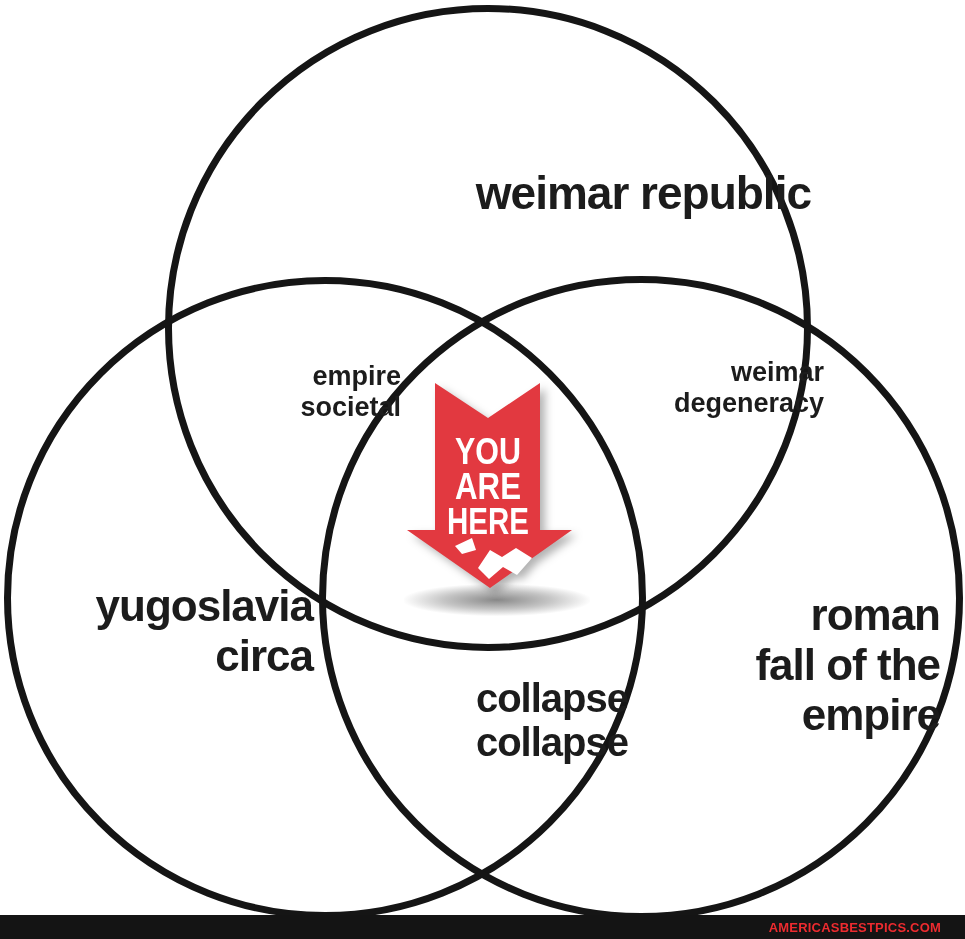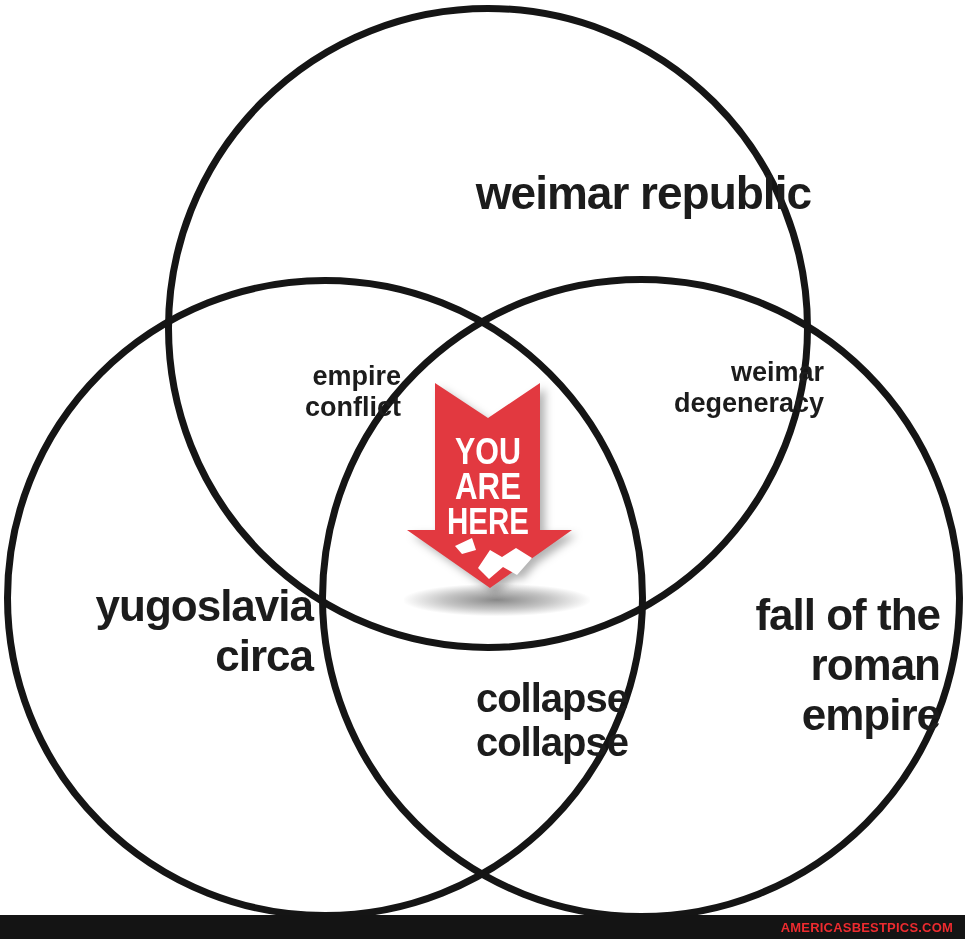--- a/index.html
+++ b/index.html
@@ -72,21 +72,21 @@
     position: absolute;
     left: 0;
     bottom: 0;
     width: 100%;
     height: 24px;
     background: #141414;
     z-index: 5;
     display: flex;
     align-items: center;
     justify-content: flex-end;
-    padding-right: 12px;
+    padding-right: 24px;
     box-sizing: border-box;
   }
   .watermark-text {
     color: #ed2b2f;
     font-size: 13px;
     font-weight: bold;
     letter-spacing: 0.2px;
   }
 </style>
 </head>
@@ -101,28 +101,28 @@
   <div class="label lbl-weimar">
     <span>weimar republic</span>
   </div>
 
   <div class="label lbl-yugo">
     <span>yugoslavia</span>
     <span>circa</span>
   </div>
 
   <div class="label lbl-roman">
+    <span>roman</span>
     <span>fall of the</span>
-    <span>roman</span>
     <span>empire</span>
   </div>
 
   <div class="label lbl-ethnic">
     <span>empire</span>
-    <span>conflict</span>
+    <span>societal</span>
   </div>
 
   <div class="label lbl-rampant">
     <span>weimar</span>
     <span>degeneracy</span>
   </div>
 
   <div class="label lbl-societal">
     <span>collapse</span>
     <span>collapse</span>

